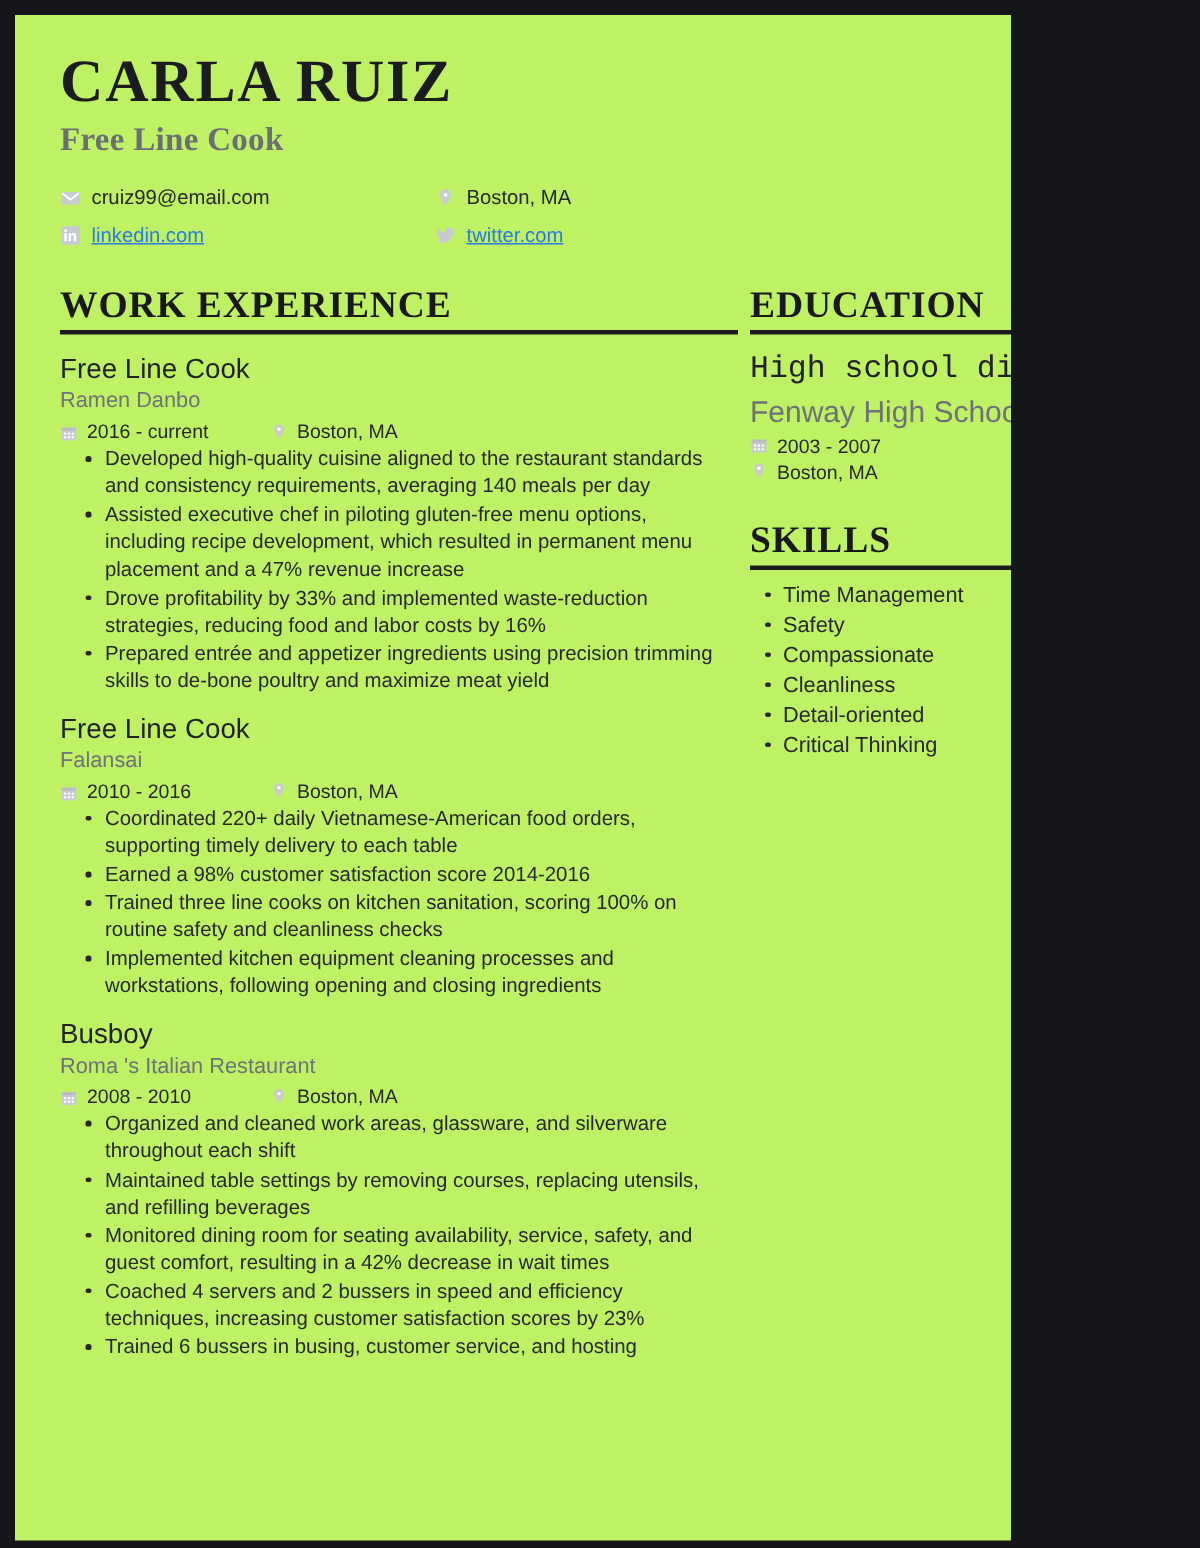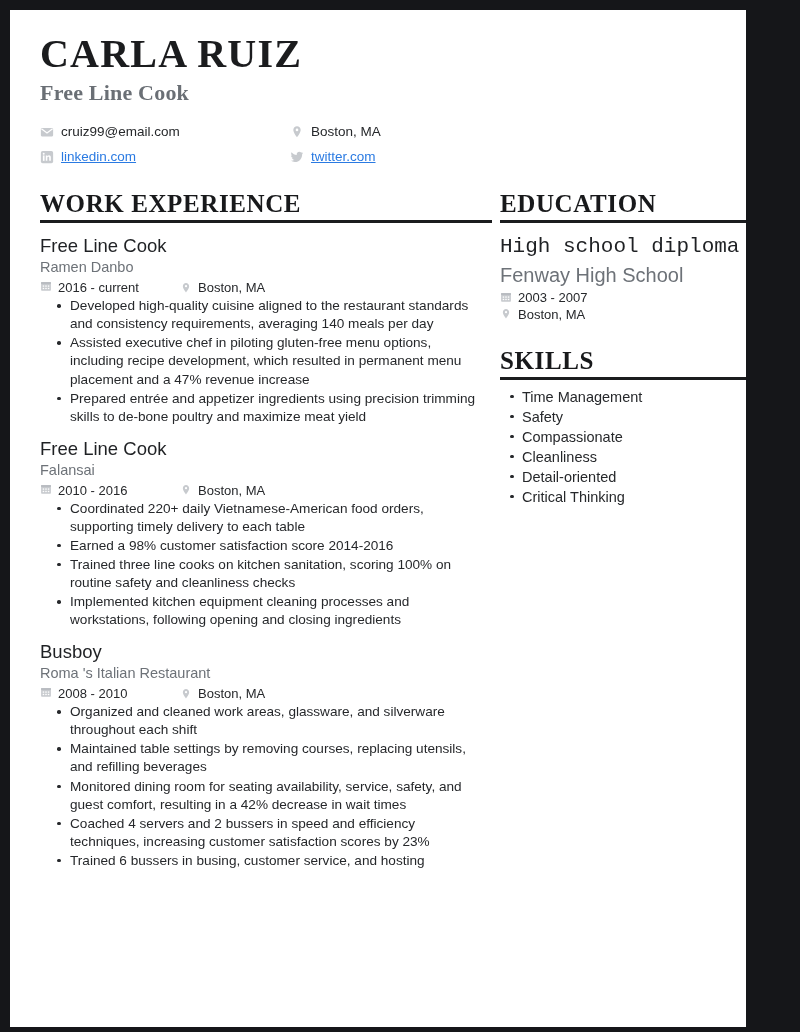--- a/index.html
+++ b/index.html
@@ -9,23 +9,23 @@
     width: 800px;
     height: 1032px;
     background: #151619;
     font-family: "Liberation Sans", sans-serif;
   }
 
   .page {
     position: absolute;
     left: 10px;
     top: 10px;
-    width: 736px;
+    width: 664px;
     height: 1017px;
-    background: #ffffff;
+    background: #bef264;
     overflow: hidden;
   }
 
   .inner {
     padding: 22px 22px 0 22px;
   }
 
   
   .name {
     font-family: "Liberation Serif", serif;
@@ -113,21 +113,21 @@
     line-height: 1.3;
   }
 
   .meta {
     display: flex;
     align-items: center;
     margin-top: 3px;
     font-size: 13px;
     color: #26282b;
   }
-  .meta .m-date { width: 140px; display: flex; align-items: flex-start; }
+  .meta .m-date { width: 140px; display: flex; align-items: flex-end; }
   .meta .m-loc  { display: flex; align-items: center; }
   .meta .ico { margin-right: 6px; display: inline-flex; }
 
   ul.bullets {
     margin: 2px 0 0 0;
     padding-left: 30px;
     list-style: none;
   }
   ul.bullets li {
     position: relative;
@@ -289,20 +289,21 @@
                   <path d="M8 1.4c-2.3 0-4.2 1.9-4.2 4.2 0 3.1 4.2 8.3 4.2 8.3s4.2-5.2 4.2-8.3c0-2.3-1.9-4.2-4.2-4.2z" fill="#c7cace"></path>
                   <circle cx="8" cy="5.6" r="1.5" fill="#ffffff"></circle>
                 </svg>
               </span>
               <span>Boston, MA</span>
             </span>
           </div>
           <ul class="bullets">
             <li>Developed high-quality cuisine aligned to the restaurant standards and consistency requirements, averaging 140 meals per day</li>
             <li>Assisted executive chef in piloting gluten-free menu options, including recipe development, which resulted in permanent menu placement and a 47% revenue increase</li>
+            <li>Drove profitability by 33% and implemented waste-reduction strategies, reducing food and labor costs by 16%</li>
             <li>Prepared entrée and appetizer ingredients using precision trimming skills to de-bone poultry and maximize meat yield</li>
           </ul>
         </div>
 
         <div class="job">
           <div class="job-title">Free Line Cook</div>
           <div class="job-company">Falansai</div>
           <div class="meta">
             <span class="m-date">
               <span class="ico">

